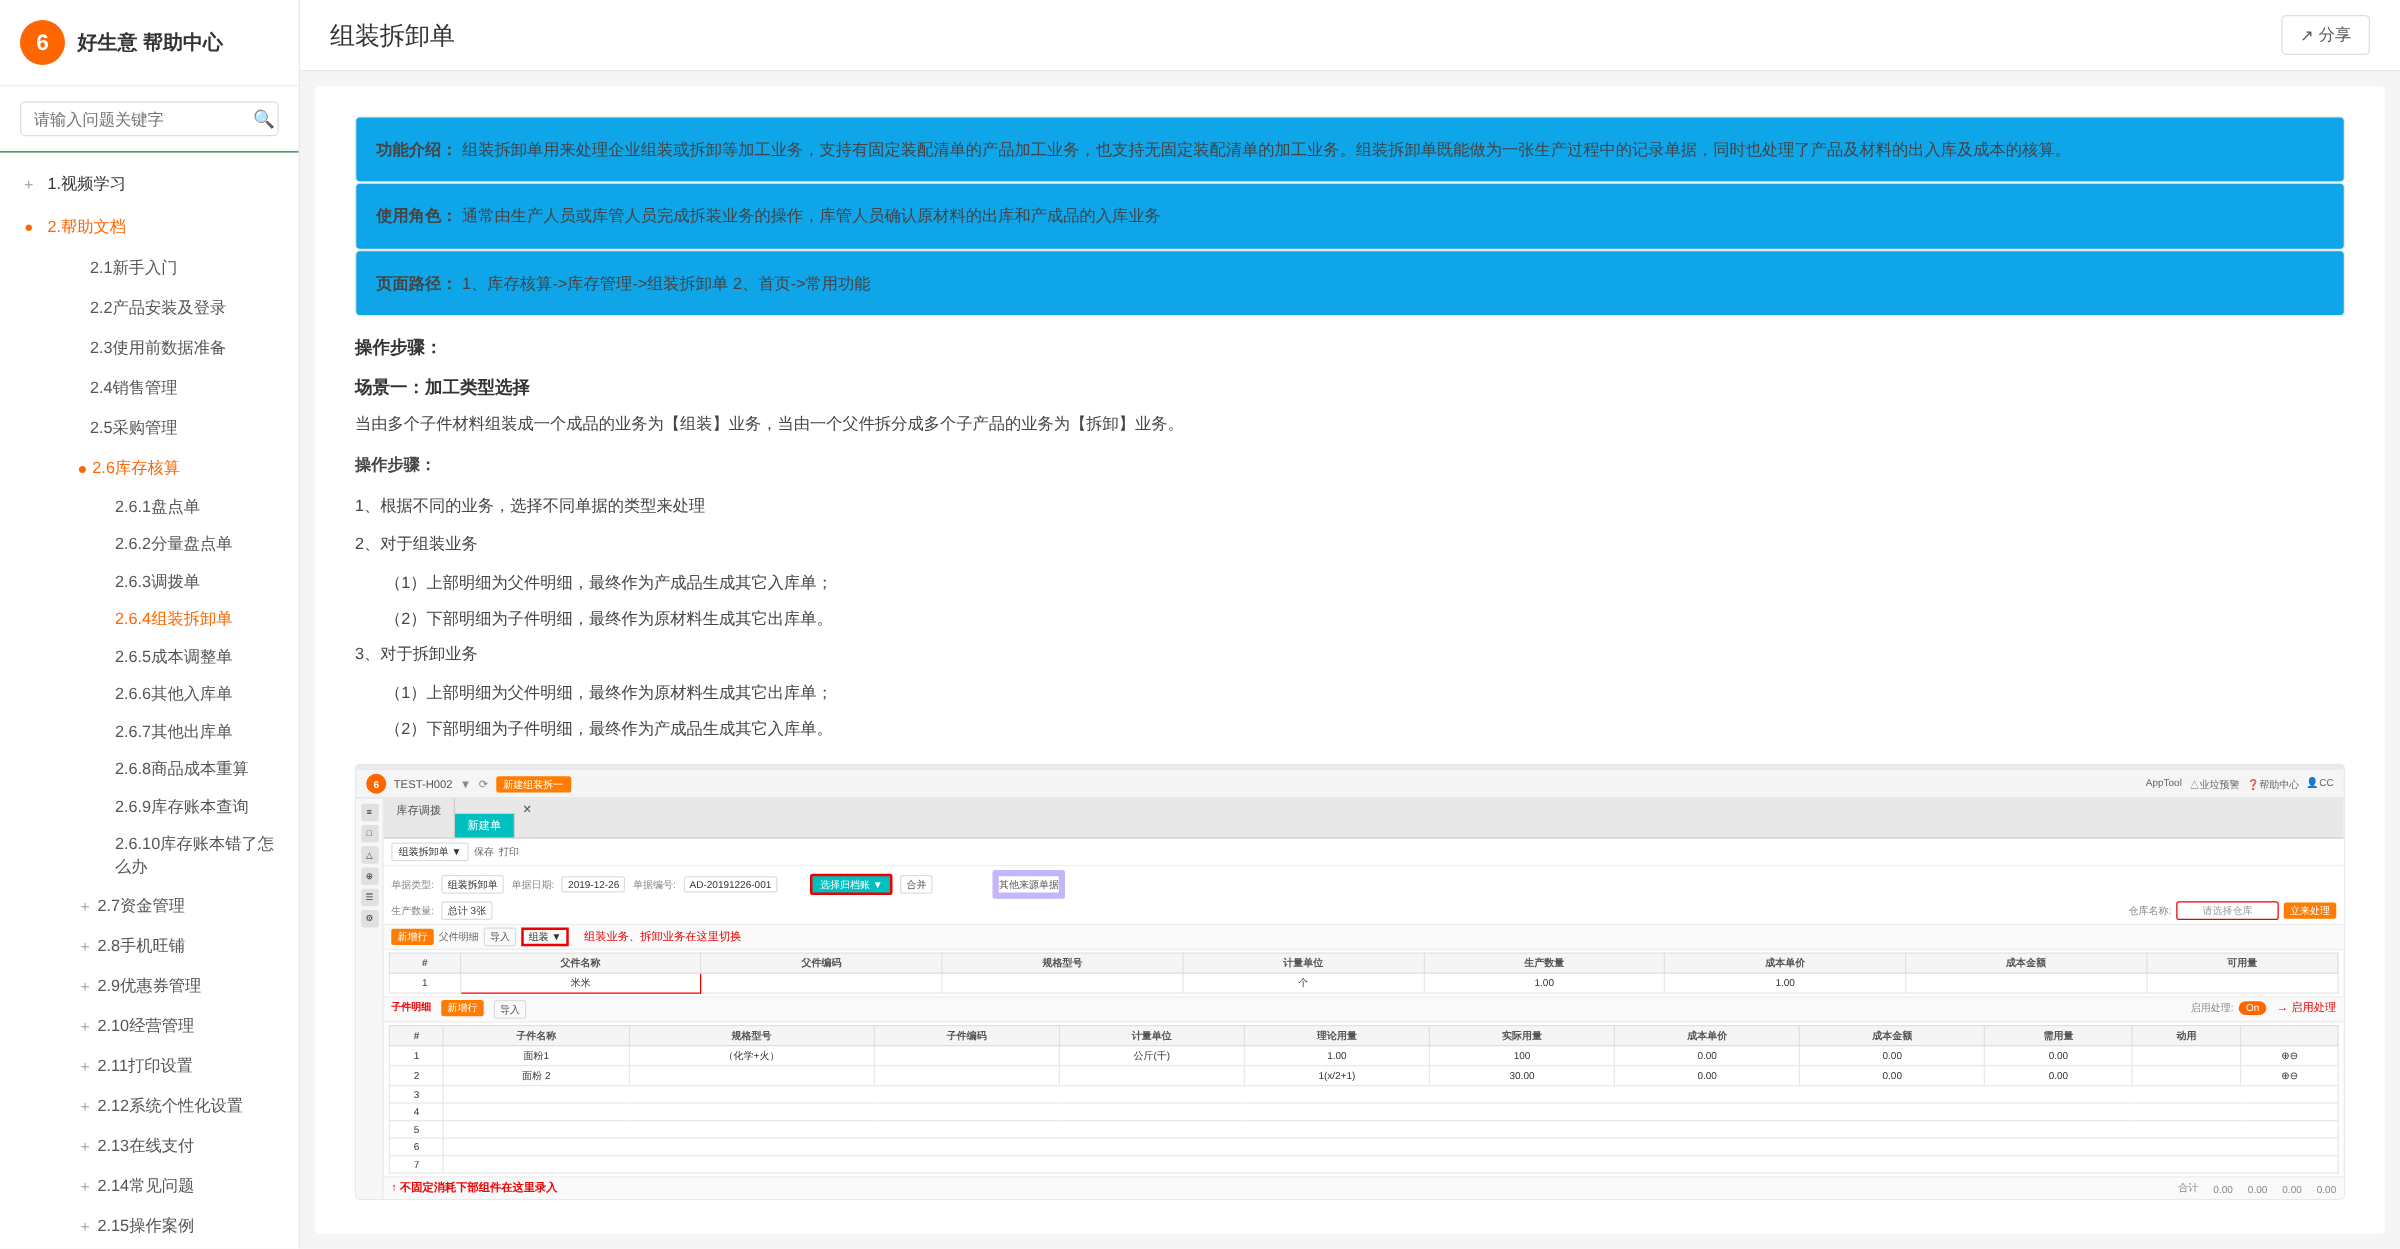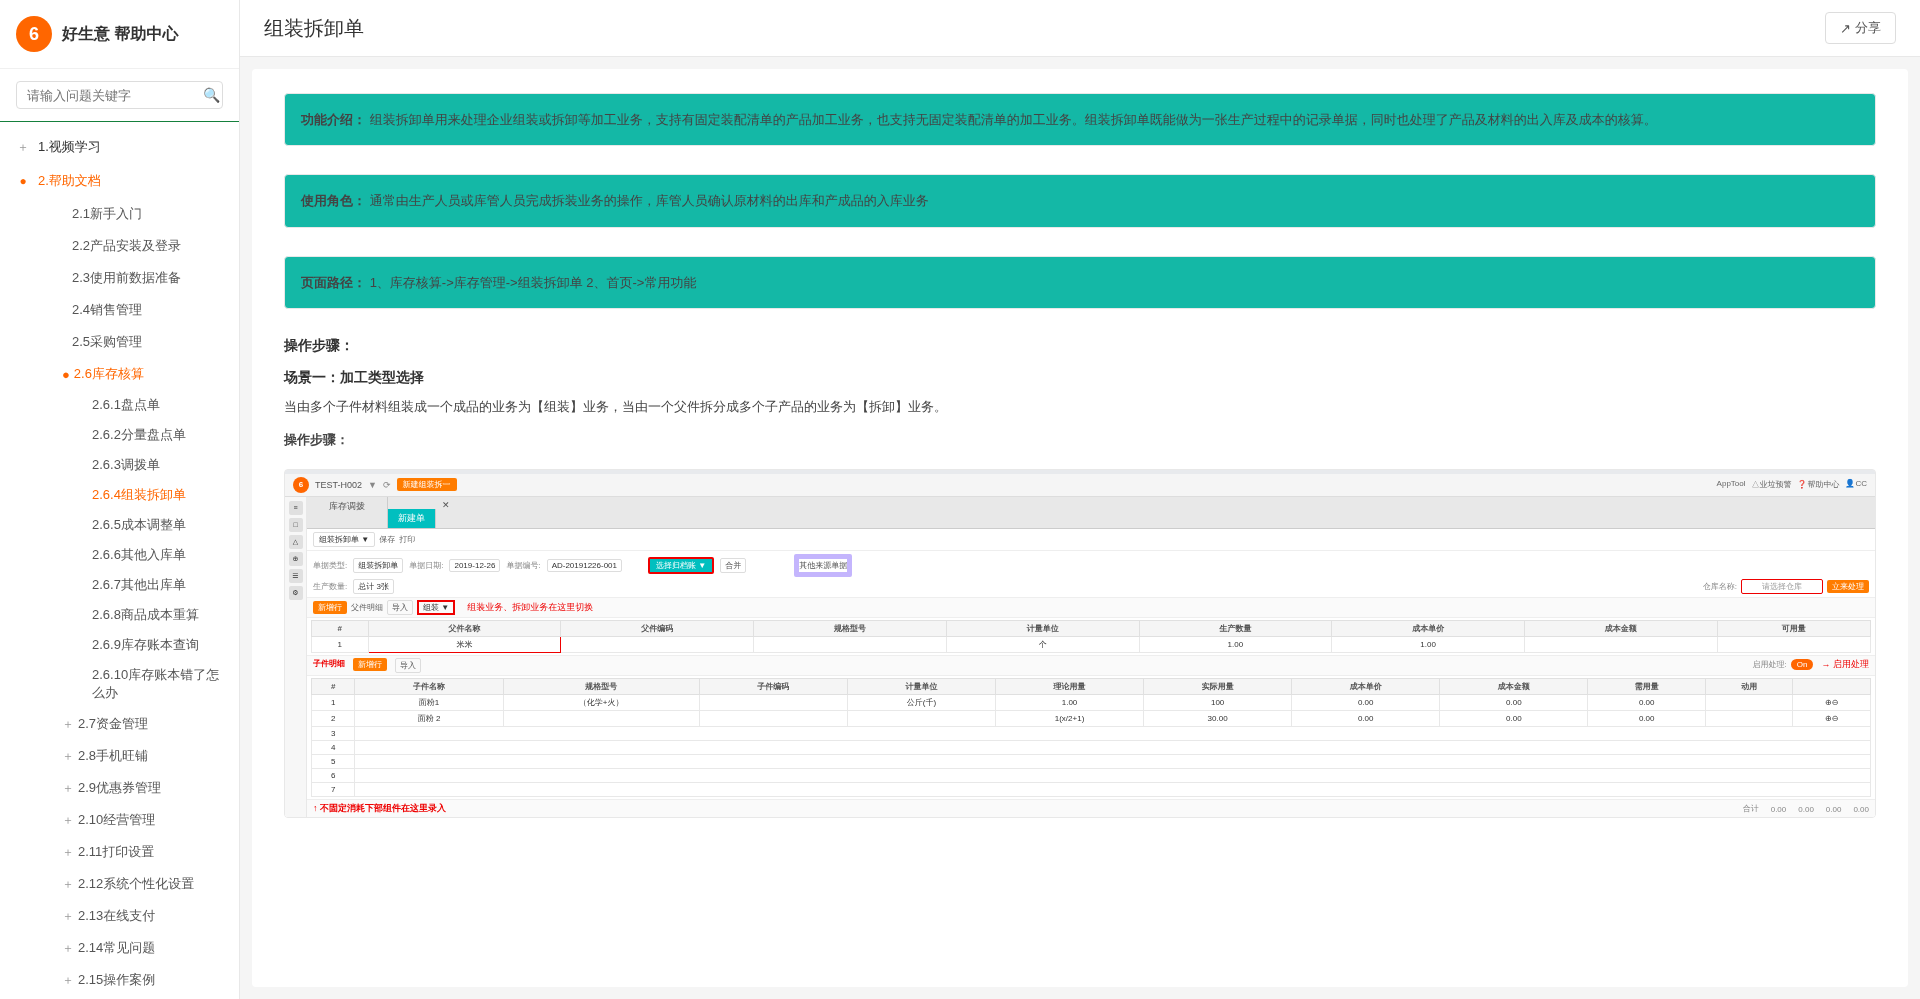--- a/index.html
+++ b/index.html
@@ -188,25 +188,25 @@
     #content-area {
       flex: 1;
       overflow-y: auto;
       padding: 24px 32px;
       background: #fff;
       margin: 12px;
       border-radius: 4px;
     }
 
     .info-block {
-      background: #14b8a6;
+      background: #0ea5e9;
       border: 1px solid #e8e8e8;
       border-radius: 4px;
       padding: 14px 16px;
-      margin-bottom: 28px;
+      margin-bottom: 0;
       font-size: 13px;
       color: #444;
       line-height: 1.8;
     }
 
     .section-title {
       font-size: 14px;
       font-weight: bold;
       color: #333;
       margin: 16px 0 10px 0;
@@ -413,20 +413,29 @@
     </div>
 
     <div class="section-title">操作步骤：</div>
 
     <div class="scene-title">场景一：加工类型选择</div>
 
     <div class="content-para">当由多个子件材料组装成一个成品的业务为【组装】业务，当由一个父件拆分成多个子产品的业务为【拆卸】业务。</div>
 
     <div class="content-para bold-text">操作步骤：</div>
 
+    <div class="step-list">
+      <div class="step-item">1、根据不同的业务，选择不同单据的类型来处理</div>
+      <div class="step-item">2、对于组装业务</div>
+      <div class="sub-step-item">（1）上部明细为父件明细，最终作为产成品生成其它入库单；</div>
+      <div class="sub-step-item">（2）下部明细为子件明细，最终作为原材料生成其它出库单。</div>
+      <div class="step-item">3、对于拆卸业务</div>
+      <div class="sub-step-item">（1）上部明细为父件明细，最终作为原材料生成其它出库单；</div>
+      <div class="sub-step-item">（2）下部明细为子件明细，最终作为产成品生成其它入库单。</div>
+    </div>
 
     <div class="screenshot-container">
       <div class="screenshot-wrapper" style="position:relative;">
 
         <div style="background:#e8eaed; padding:4px 0 0 0;">
 
           <div style="background:#f5f5f5; border-bottom:1px solid #ddd; padding:3px 8px; display:flex; align-items:center; gap:6px; font-size:9px;">
             <div style="width:16px;height:16px;background:#f60;border-radius:50%;display:flex;align-items:center;justify-content:center;color:#fff;font-size:8px;font-weight:bold;">6</div>
             <span style="color:#555;">TEST-H002</span>
             <span style="color:#888;">▼</span>
@@ -447,21 +456,21 @@
               <div style="width:14px;height:14px;background:#e0e0e0;border-radius:2px;font-size:7px;display:flex;align-items:center;justify-content:center;">□</div>
               <div style="width:14px;height:14px;background:#e0e0e0;border-radius:2px;font-size:7px;display:flex;align-items:center;justify-content:center;">△</div>
               <div style="width:14px;height:14px;background:#e0e0e0;border-radius:2px;font-size:7px;display:flex;align-items:center;justify-content:center;">⊕</div>
               <div style="width:14px;height:14px;background:#e0e0e0;border-radius:2px;font-size:7px;display:flex;align-items:center;justify-content:center;">☰</div>
               <div style="width:14px;height:14px;background:#e0e0e0;border-radius:2px;font-size:7px;display:flex;align-items:center;justify-content:center;">⚙</div>
             </div>
 
             <div style="flex:1;">
 
               <div style="display:flex;background:#e8e8e8;border-bottom:1px solid #ccc;">
-                <div style="padding:3px 22px;font-size:9px;color:#555;border-right:1px solid #ccc;">库存调拨</div>
+                <div style="padding:3px 10px;font-size:9px;color:#555;border-right:1px solid #ccc;">库存调拨</div>
                 <div style="padding:3px 10px;font-size:9px;background:#00bfbf;color:#fff;border-right:1px solid #ccc;margin-top:12px;">新建单</div>
                 <div style="padding:3px 6px;font-size:9px;color:#555;">✕</div>
               </div>
 
               <div style="background:#fff;border-bottom:1px solid #eee;padding:3px 6px;display:flex;align-items:center;gap:4px;">
                 <div style="border:1px solid #ddd;padding:1px 5px;border-radius:2px;font-size:8px;">组装拆卸单 ▼</div>
                 <span style="font-size:8px;color:#666;">保存</span>
                 <span style="font-size:8px;color:#666;">打印</span>
               </div>
 

